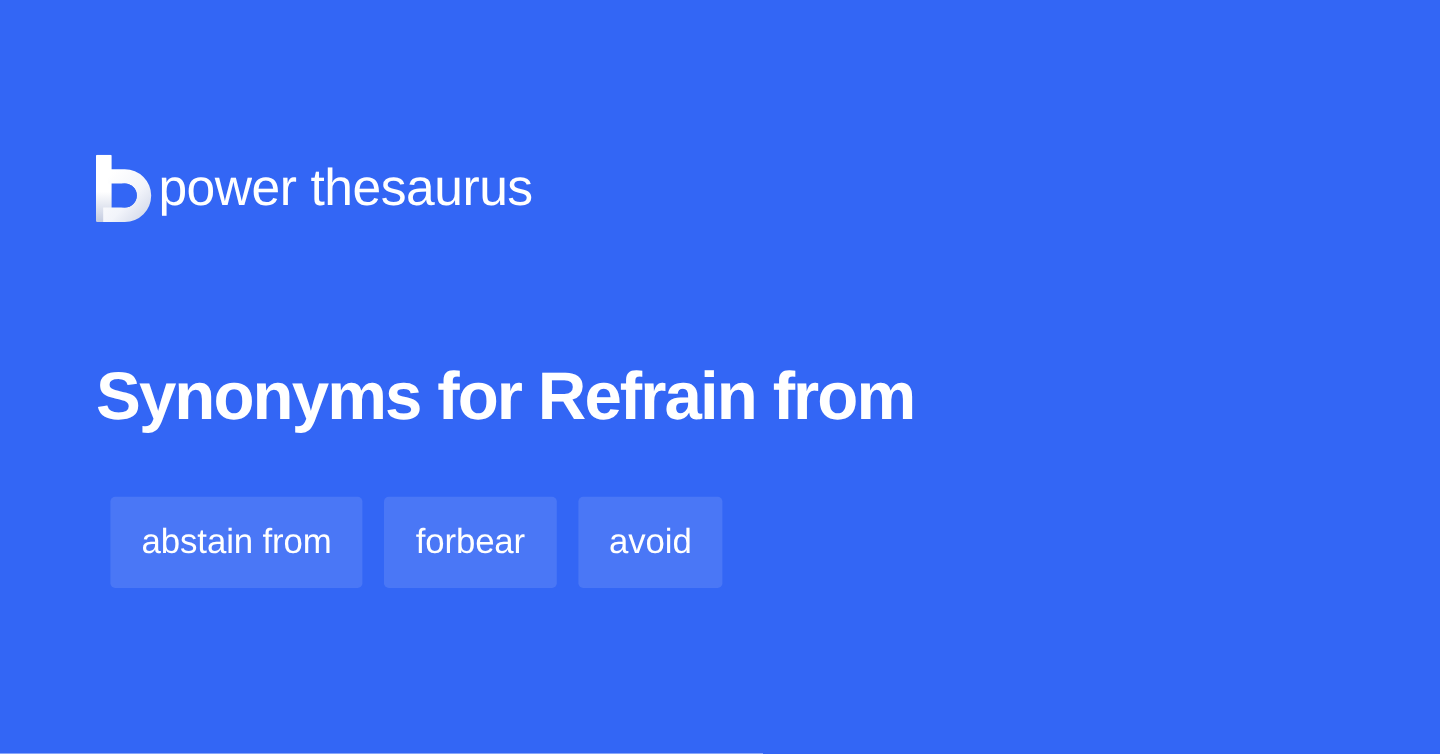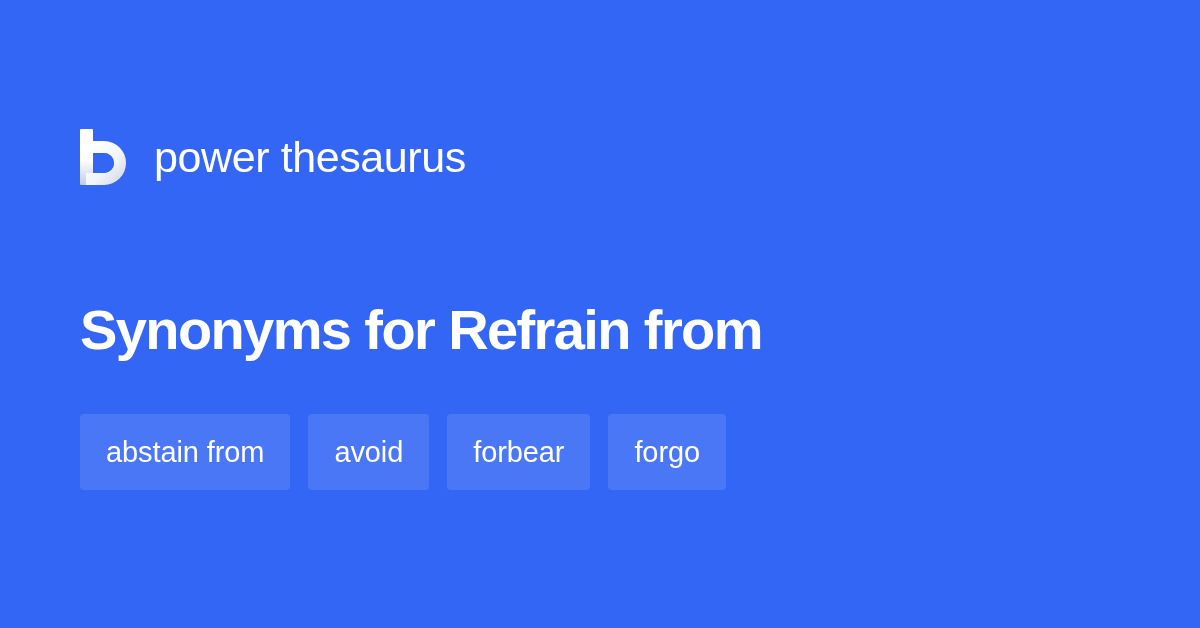--- a/index.html
+++ b/index.html
@@ -33,21 +33,20 @@
   }
 
   .brand-logo {
     width: 52px;
     height: 56px;
     display: block;
     flex: 0 0 auto;
   }
 
   .brand-name {
-    margin-left: 22px;
     color: #ffffff;
     font-size: 43px;
     line-height: 1;
     font-weight: 400;
     letter-spacing: -0.4px;
     white-space: nowrap;
   }
 
   
   .title {
@@ -59,21 +58,21 @@
     font-size: 56px;
     line-height: 86px;
     font-weight: 700;
     letter-spacing: -1.6px;
     white-space: nowrap;
   }
 
   
   .chips {
     position: absolute;
-    left: 80px;
+    left: 92px;
     top: 414px;
     display: flex;
     align-items: flex-start;
     gap: 18px;
   }
 
   .chip {
     height: 76px;
     box-sizing: border-box;
     padding: 0 26px;
@@ -116,18 +115,17 @@
         <circle cx="24" cy="34" r="10" fill="#3366f5"></circle>
       </svg>
     </span>
     <span class="brand-name">power thesaurus</span>
   </div>
 
   <h1 class="title">Synonyms for Refrain from</h1>
 
   <div class="chips">
     <span class="chip">abstain from</span>
+    <span class="chip">forbear</span>
     <span class="chip">avoid</span>
-    <span class="chip">forbear</span>
-    <span class="chip">forgo</span>
   </div>
 
 </div>
 
 </body></html>

